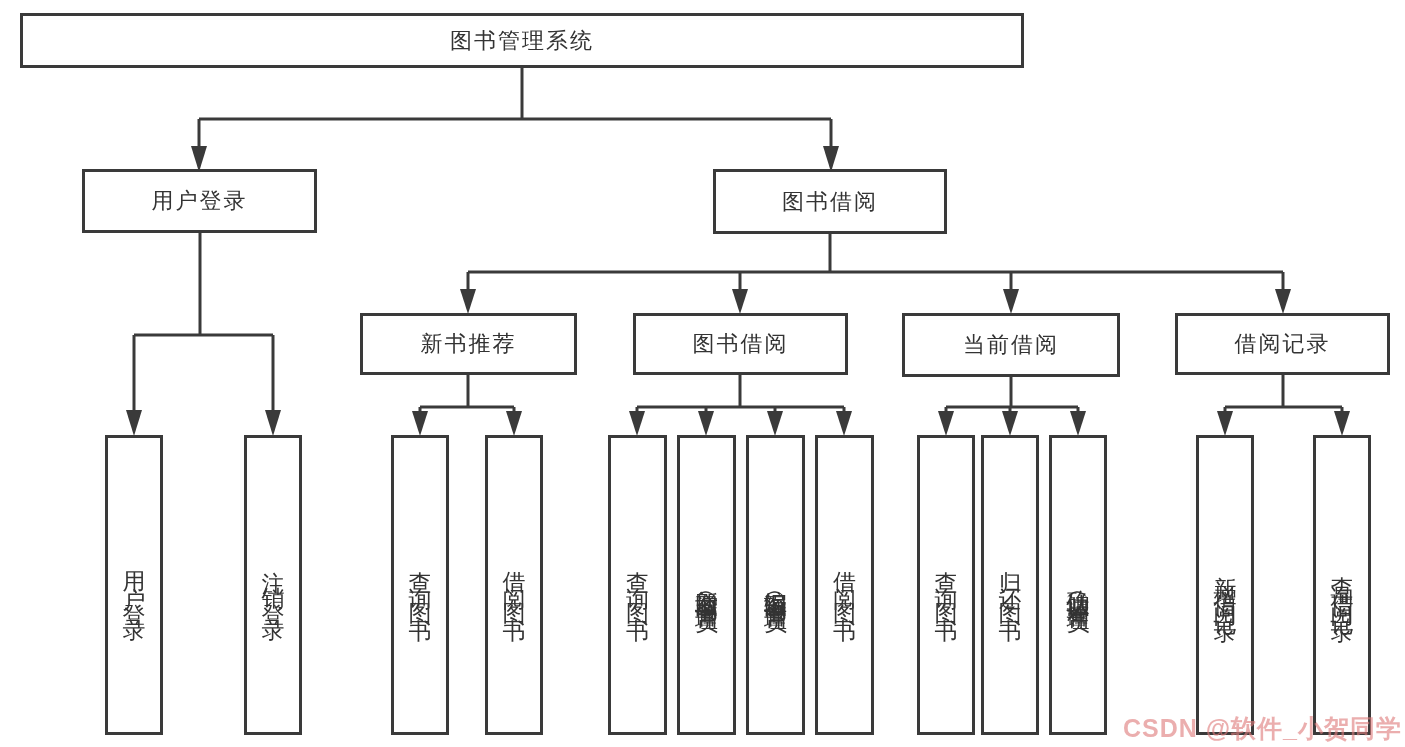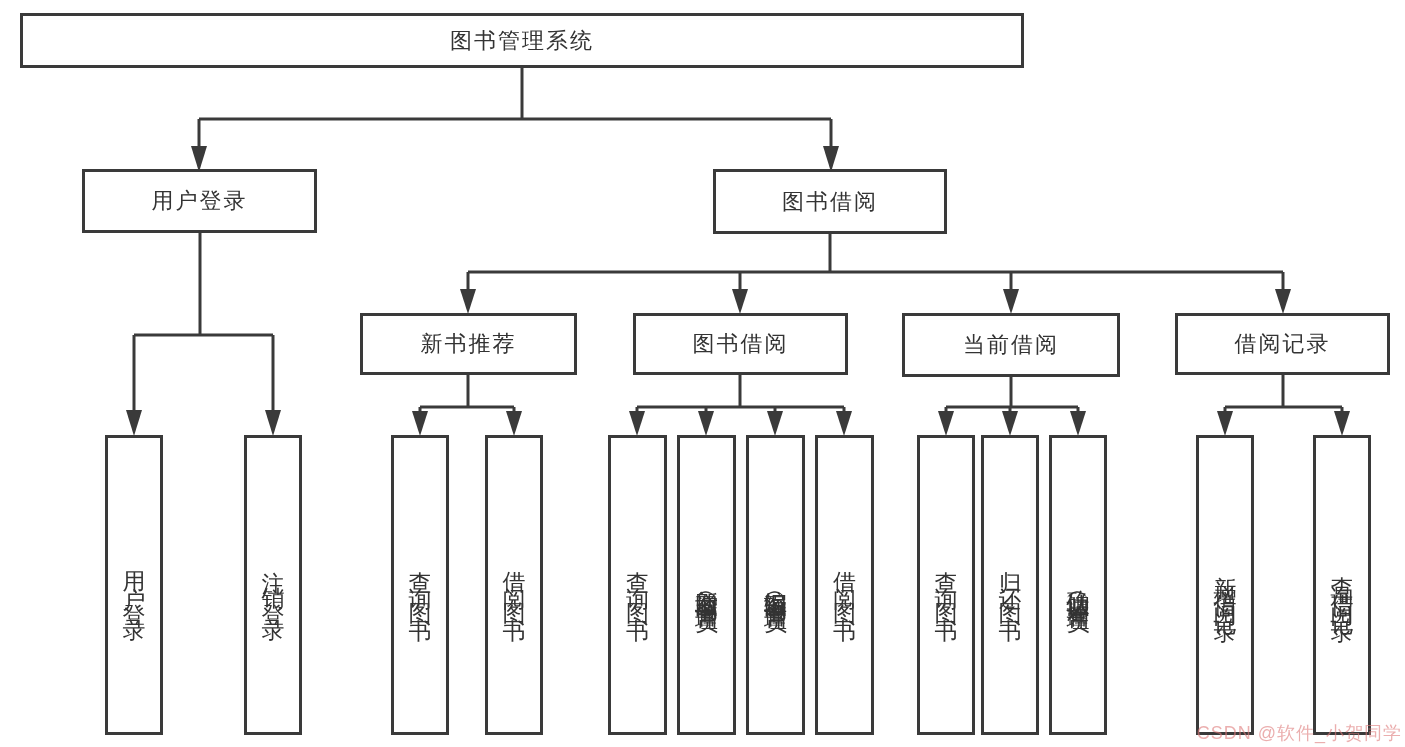--- a/index.html
+++ b/index.html
@@ -38,24 +38,25 @@
     line-height: 1;
   }
   .ls-wide  { letter-spacing: 16px; }
   .ls-mid   { letter-spacing: 9px; }
   .ls-tight { letter-spacing: 3px; }
   #watermark {
     position: absolute;
     right: 3px;
     bottom: 2px;
     z-index: 5;
-    font-size: 18px;
+    font-size: 25px;
     letter-spacing: 1px;
     color: rgba(222, 125, 125, 0.62);
     white-space: nowrap;
+    font-weight: bold;
   }
 </style>
 </head>
 <body>
 
 <div id="canvas">
 
   <svg id="connectors" viewBox="0 0 1405 747" xmlns="http://www.w3.org/2000/svg">
     <g stroke="#3a3a3a" stroke-width="3" fill="none">
       <path d="M522 68 V120"></path>

